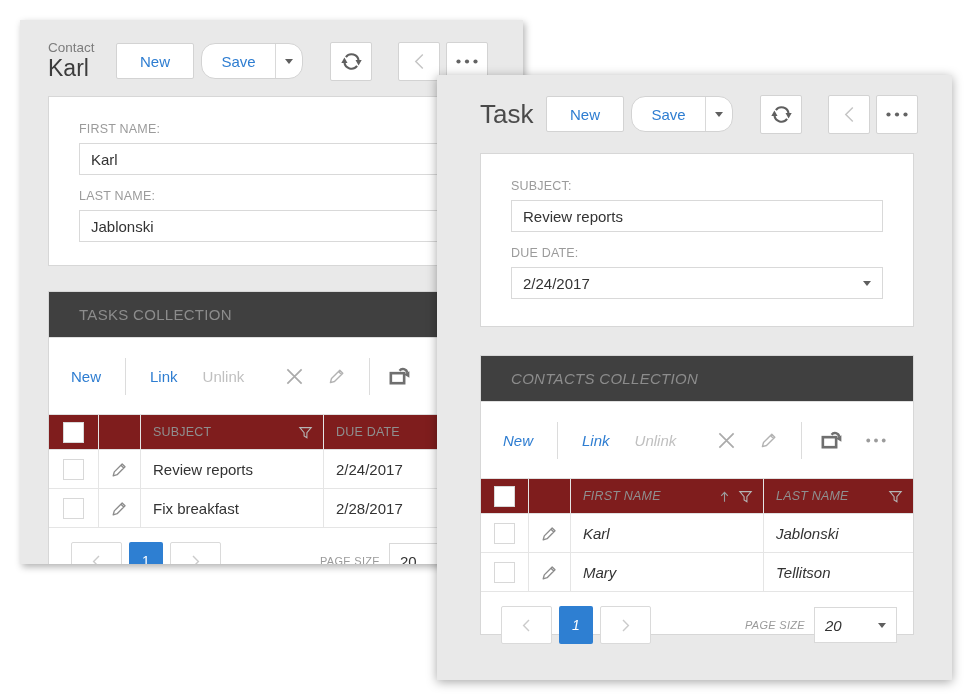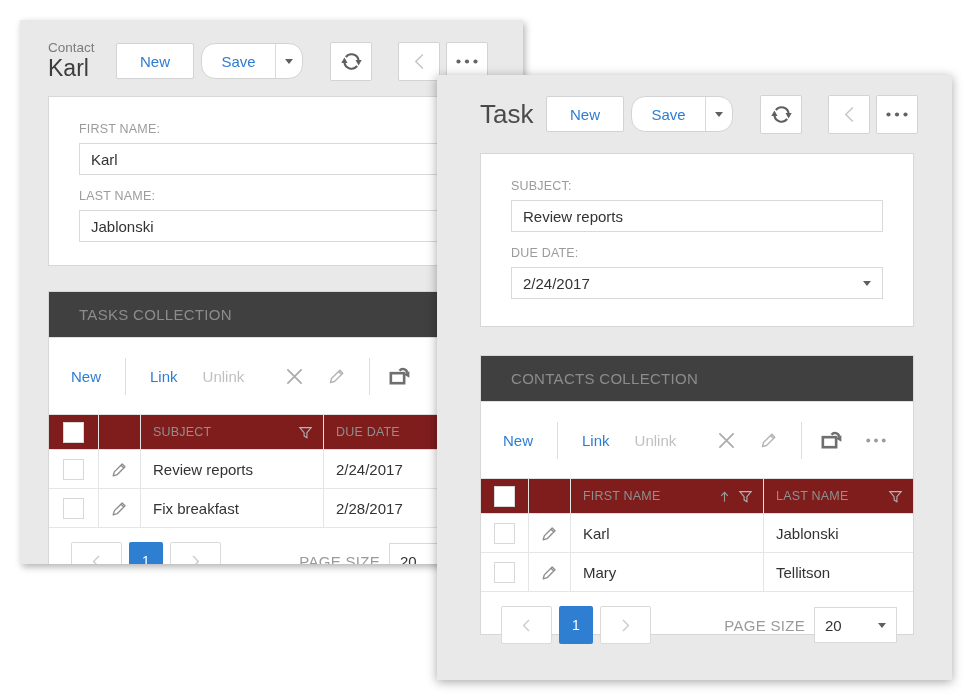--- a/index.html
+++ b/index.html
@@ -38,21 +38,21 @@
   .icon-btn { width:42px; height:39px; }
   .btn-refresh { margin-left:27px; }
   .btn-back { margin-left:26px; color:#c5c5c5; }
   .btn-more { margin-left:6px; color:#636363; }
 
   
   .panel { position:absolute; background:#fff; border:1px solid #d7d7d7; }
   .contact-window .form-panel { left:28px; top:76px; width:447px; height:170px; }
   .contact-window .collection-panel { left:28px; top:271px; width:447px; height:311px; }
   .task-window .form-panel { left:43px; top:78px; width:434px; height:174px; }
-  .task-window .collection-panel { left:43px; top:280px; width:434px; height:280px; }
+  .task-window .collection-panel { left:43px; top:280px; width:434px; height:280px;font-style:italic; }
 
   .form-pad { padding:25px 30px; }
   .field-label { display:block; font-size:12.5px; color:#9b9b9b; letter-spacing:0.2px; margin-bottom:7px; }
   .fgroup + .fgroup { margin-top:14px; }
   .tbox { height:32px; border:1px solid #d9d9d9; background:#fff; display:flex; align-items:center;
           padding:0 11px; font-size:15px; color:#333; }
   .tbox .val { flex:1; }
 
   
   .panel-title { height:46px; background:#404040; border-bottom:1px solid #e0e0e0; display:flex;
@@ -91,21 +91,21 @@
   .checkbox { width:21px; height:21px; border:1px solid #d8d8d8; background:#fff; cursor:pointer; }
 
   
   .pager { display:flex; align-items:center; margin-top:14px; padding:0 22px; }
   .task-window .pager { padding:0 16px 0 20px; }
   .pgbtn { width:51px; height:38px; border:1px solid #dadada; border-radius:2px; background:#fff;
            display:flex; align-items:center; justify-content:center; color:#cbcbcb; cursor:pointer; }
   .pgnum { min-width:34px; height:38px; border-radius:2px; background:var(--active-page,#2e7fd2);
            color:#fff; font-size:14px; display:flex; align-items:center; justify-content:center;
            margin:0 7px; cursor:pointer; }
-  .ps-label { margin-left:auto; font-size:15px; color:#9a9a9a; letter-spacing:0.3px; margin-right:9px; }
+  .ps-label { margin-left:auto; font-size:11px; color:#9a9a9a; letter-spacing:0.3px; margin-right:9px; }
   .ps-select { width:83px; height:36px; border:1px solid #d9d9d9; background:#fff; display:flex;
                align-items:center; padding:0 10px; font-size:15px; color:#333; cursor:pointer;gap:7px; }
   .ps-select .caret { margin-left:auto; }
   svg { display:block; }
 </style>
 </head>
 <body>
 
 <div class="stage">
 

